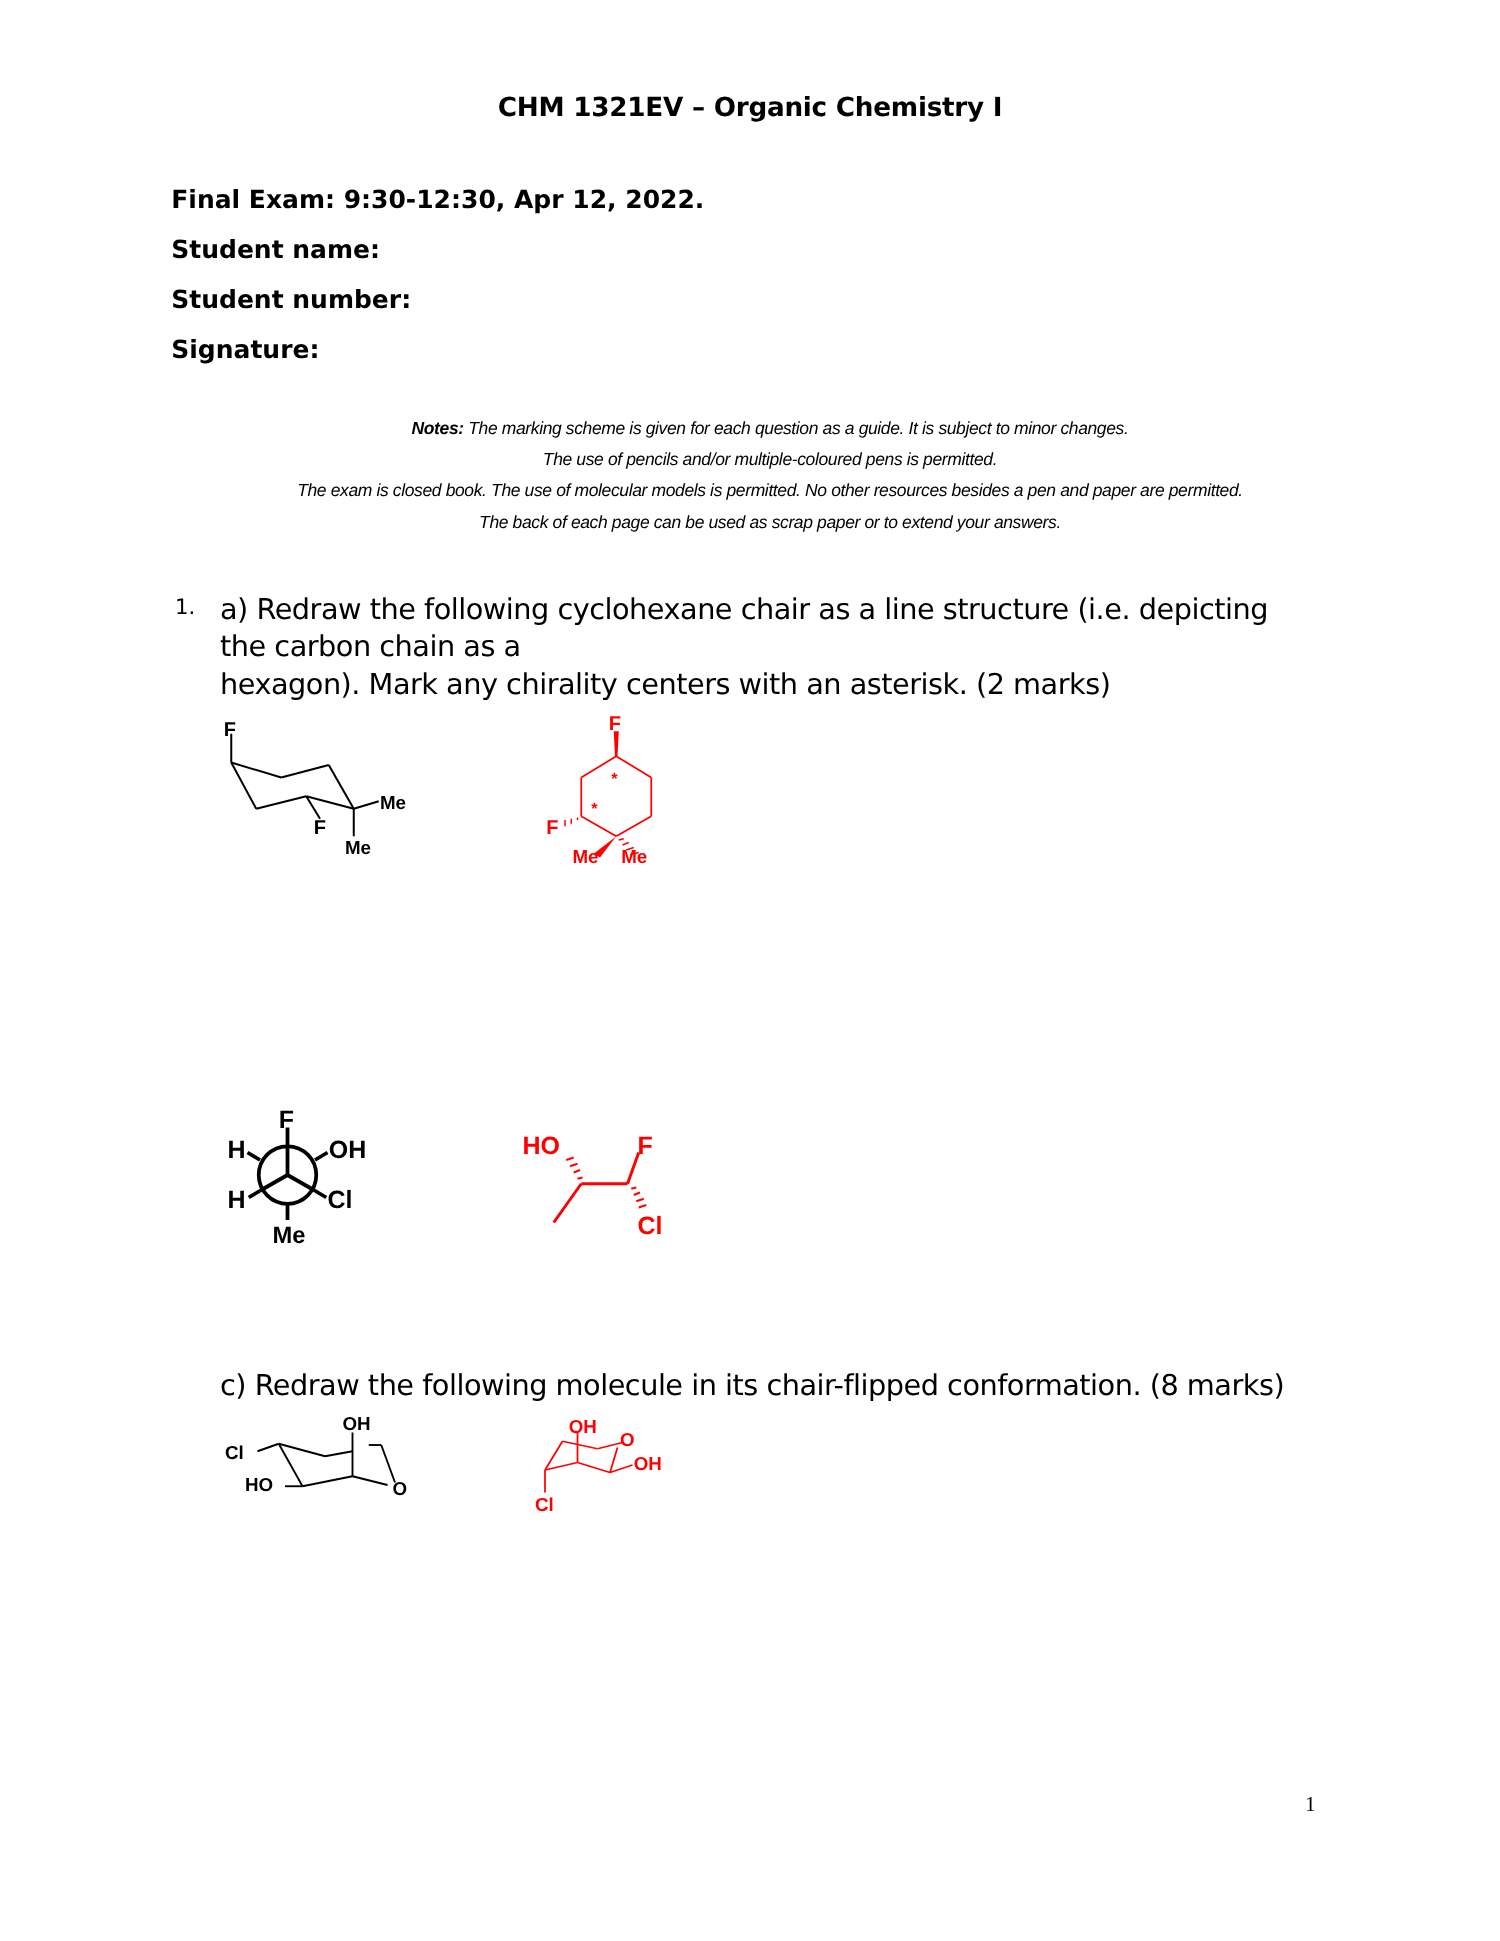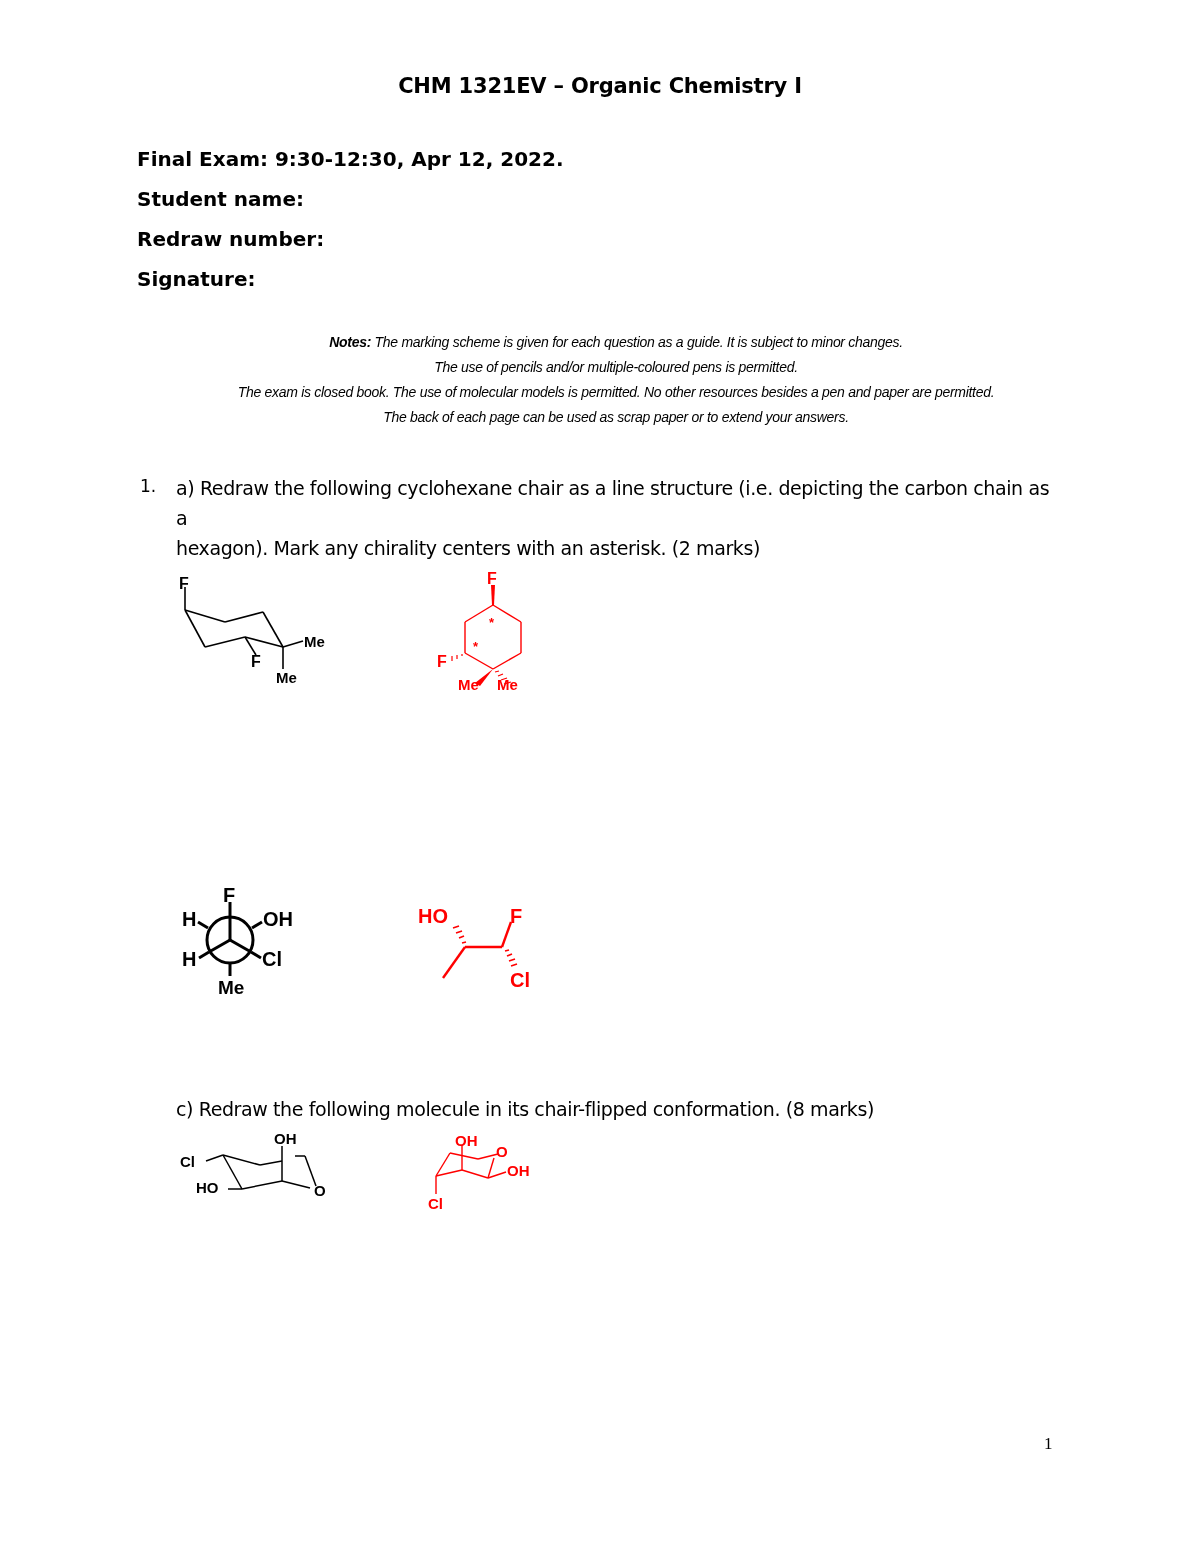--- a/index.html
+++ b/index.html
@@ -6,36 +6,36 @@
     body { width: 1200px; height: 1553px; position: relative; overflow: hidden;
            font-family: "Liberation Sans", sans-serif; color: #000; }
     .page { position: absolute; left: 0; top: 0; width: 1200px; height: 1553px; background: #fff; padding-left: 20px; }
     .title { position: absolute; left: 0; width: 1200px; top: 74px; text-align: center;
              font-family: "DejaVu Sans", sans-serif; font-weight: bold; font-size: 21px; letter-spacing: -0.2px; }
     .field { position: absolute; left: 137px; font-family: "DejaVu Sans", sans-serif; font-weight: bold; font-size: 20px; }
     .notes { position: absolute; left: 16px; width: 1200px; top: 330px; text-align: center;
              font-family: "Liberation Sans", sans-serif; font-size: 14px; line-height: 25px; letter-spacing: -0.3px; font-style: italic; }
     .notes b { font-weight: bold; }
     .qnum { position: absolute; left: 140px; top: 476px; font-family: "DejaVu Sans", sans-serif; font-size: 17px; }
-    .qtext { position: absolute; left: 176px; font-family: "DejaVu Sans", sans-serif; font-size: 19px;
+    .qtext { position: absolute; left: 176px; font-family: "DejaVu Sans", sans-serif; font-size: 23px;
              line-height: 30px; width: 880px; letter-spacing: -0.4px; }
     svg.chem { position: absolute; overflow: visible; }
     .chem text { font-family: "Liberation Sans", sans-serif; font-weight: bold; }
     .pagenum { position: absolute; left: 1044px; top: 1434px; font-family: "Liberation Serif", serif; font-size: 17px; }
   </style>
 </head>
 <body>
 
 <div class="page">
 
   <div class="title">CHM 1321EV – Organic Chemistry I</div>
 
   <div class="field" style="top:147px">Final Exam: 9:30-12:30, Apr 12, 2022.</div>
   <div class="field" style="top:187px">Student name:</div>
-  <div class="field" style="top:227px">Redraw number:</div>
+  <div class="field" style="top:227px">Student number:</div>
   <div class="field" style="top:267px">Signature:</div>
 
   <div class="notes">
     <div><b>Notes:</b><span> The marking scheme is given for each question as a guide. It is subject to minor changes.</span></div>
     <div>The use of pencils and/or multiple-coloured pens is permitted.</div>
     <div>The exam is closed book. The use of molecular models is permitted. No other resources besides a pen and paper are permitted.</div>
     <div>The back of each page can be used as scrap paper or to extend your answers.</div>
   </div>
 
   <div class="qnum">1.</div>

